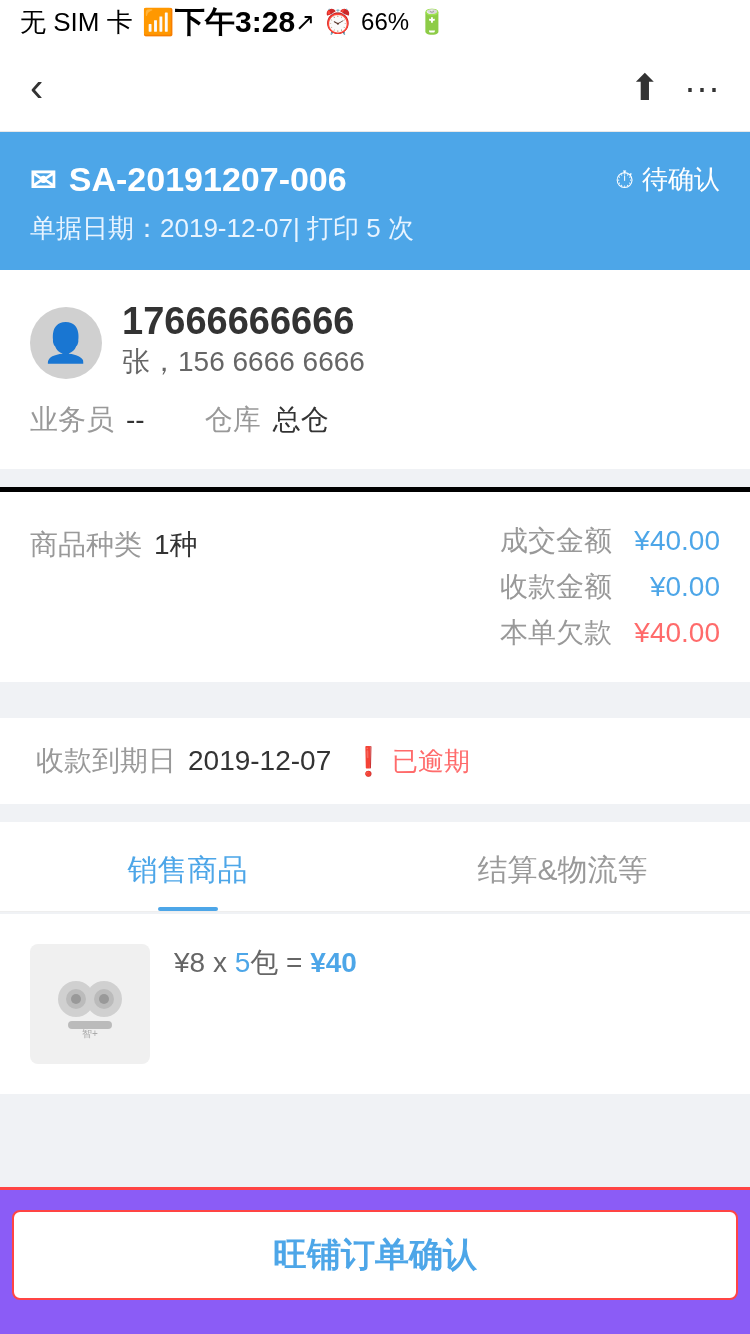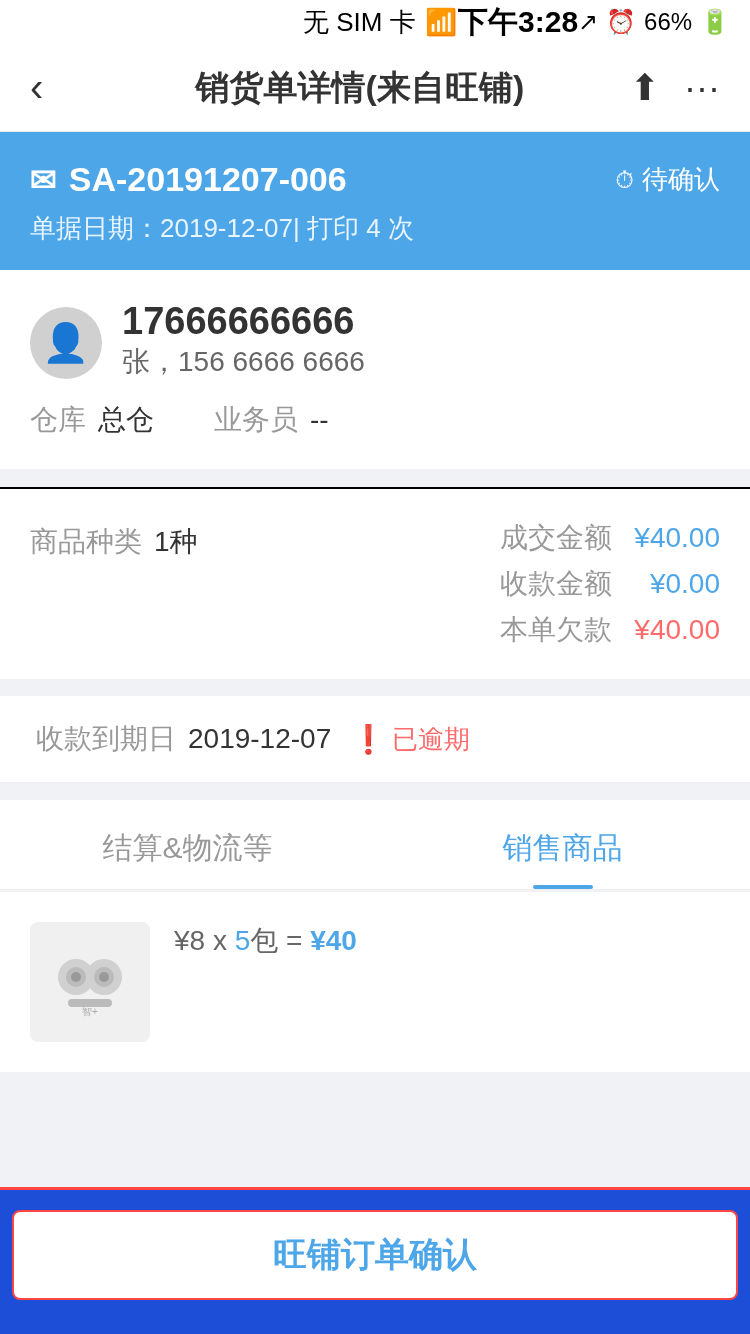--- a/index.html
+++ b/index.html
@@ -13,21 +13,21 @@
       overflow-x: hidden;
     }
 
     
     .status-bar {
       width: 100%;
       height: 44px;
       background: #fff;
       display: flex;
       align-items: center;
-      justify-content: flex-end;
+      justify-content: flex-start;
       padding: 18px 20px;
       font-size: 26px;
       font-weight: 500;
     }
     .status-left { display: flex; align-items: center; gap: 10px; }
     .status-center { font-size: 30px; font-weight: 600; }
     .status-right { display: flex; align-items: center; gap: 8px; font-size: 24px; }
 
     
     .nav-bar {
@@ -136,22 +136,22 @@
       gap: 60px;
     }
     .info-item { display: flex; align-items: center; gap: 12px; }
     .info-label { color: #999; }
     .info-value { color: #333; }
 
     
     .amounts-section {
       background: #fff;
       padding: 30px;
-      margin-bottom: 1px;
-      border-top: 2px solid #000000;
+      margin-bottom: 20px;
+      border-top: 5px solid #000000;
     }
     .amounts-row {
       display: flex;
       align-items: flex-start;
       justify-content: space-between;
     }
     .product-types {
       display: flex;
       align-items: center;
       gap: 12px;
@@ -280,21 +280,21 @@
 
     
     .spacer { height: 200px; background: #f0f2f5; }
 
     
     .bottom-bar {
       position: fixed;
       bottom: 0;
       left: 0;
       width: 750px;
-      background: #1d4ed8;
+      background: #8b5cf6;
       padding: 20px 12px 34px;
       border-top: 3px solid #ff4444;
     }
     .confirm-btn {
       width: 100%;
       height: 90px;
       border: 2px solid #ff4444;
       background: #fff;
       border-radius: 8px;
       font-size: 34px;
@@ -324,61 +324,60 @@
   <div class="status-right">
     <span>↗</span>
     <span>⏰</span>
     <span>66%</span>
     <span>🔋</span>
   </div>
 </div>
 
 <div class="nav-bar">
   <div class="nav-back">‹</div>
-  <div class="nav-title">销货单详情(来自旺铺)</div>
   <div class="nav-actions">
     <span class="nav-icon">⬆</span>
     <span class="nav-icon">···</span>
   </div>
 </div>
 
 <div class="header-card">
   <div class="header-order-row">
     <div class="order-id">
       <span class="order-icon">✉</span>
       <span>SA-20191207-006</span>
     </div>
     <div class="status-badge">
       <span class="status-clock">⏱</span>
       <span>待确认</span>
     </div>
   </div>
   <div class="header-date">
-    <span>单据日期：</span><span>2019-12-07</span><span>| 打印 4 次</span>
+    <span>单据日期：</span><span>2019-12-07</span><span>| 打印 5 次</span>
   </div>
 </div>
 
 <div class="info-section">
   <div class="customer-row">
     <div class="avatar">
       <span>👤</span>
     </div>
     <div>
       <div class="customer-phone">17666666666</div>
       <div class="customer-name">张，156 6666 6666</div>
     </div>
   </div>
   <div class="info-row">
     <div class="info-item">
+      <span class="info-label">业务员</span>
+      <span class="info-value">--</span>
+    </div>
+    <div class="info-item">
       <span class="info-label">仓库</span>
       <span class="info-value">总仓</span>
-    </div>
-    <div class="info-item">
-      <span class="info-label">业务员</span>
-      <span class="info-value">--</span>
     </div>
   </div>
 </div>
 
 <div class="separator"></div>
 
 <div class="amounts-section">
   <div class="amounts-row">
     <div class="product-types">
       <span class="product-types-label">商品种类</span>
@@ -408,25 +407,25 @@
   <span class="due-date">2019-12-07</span>
   <div class="overdue-badge">
     <span class="overdue-icon">❗</span>
     <span>已逾期</span>
   </div>
 </div>
 
 <div class="separator"></div>
 
 <div class="tabs-section">
+  <div class="tab-item active">
+    <span>销售商品</span>
+  </div>
   <div class="tab-item">
     <span>结算&amp;物流等</span>
-  </div>
-  <div class="tab-item active">
-    <span>销售商品</span>
   </div>
 </div>
 
 <div class="product-section">
   <div class="product-item">
     <div class="product-thumb">
       <div class="product-thumb-inner">
 
         <svg width="80" height="70" viewBox="0 0 80 70" fill="none" xmlns="http://www.w3.org/2000/svg">
           <circle cx="26" cy="30" r="18" fill="#d0d0d0"></circle>

